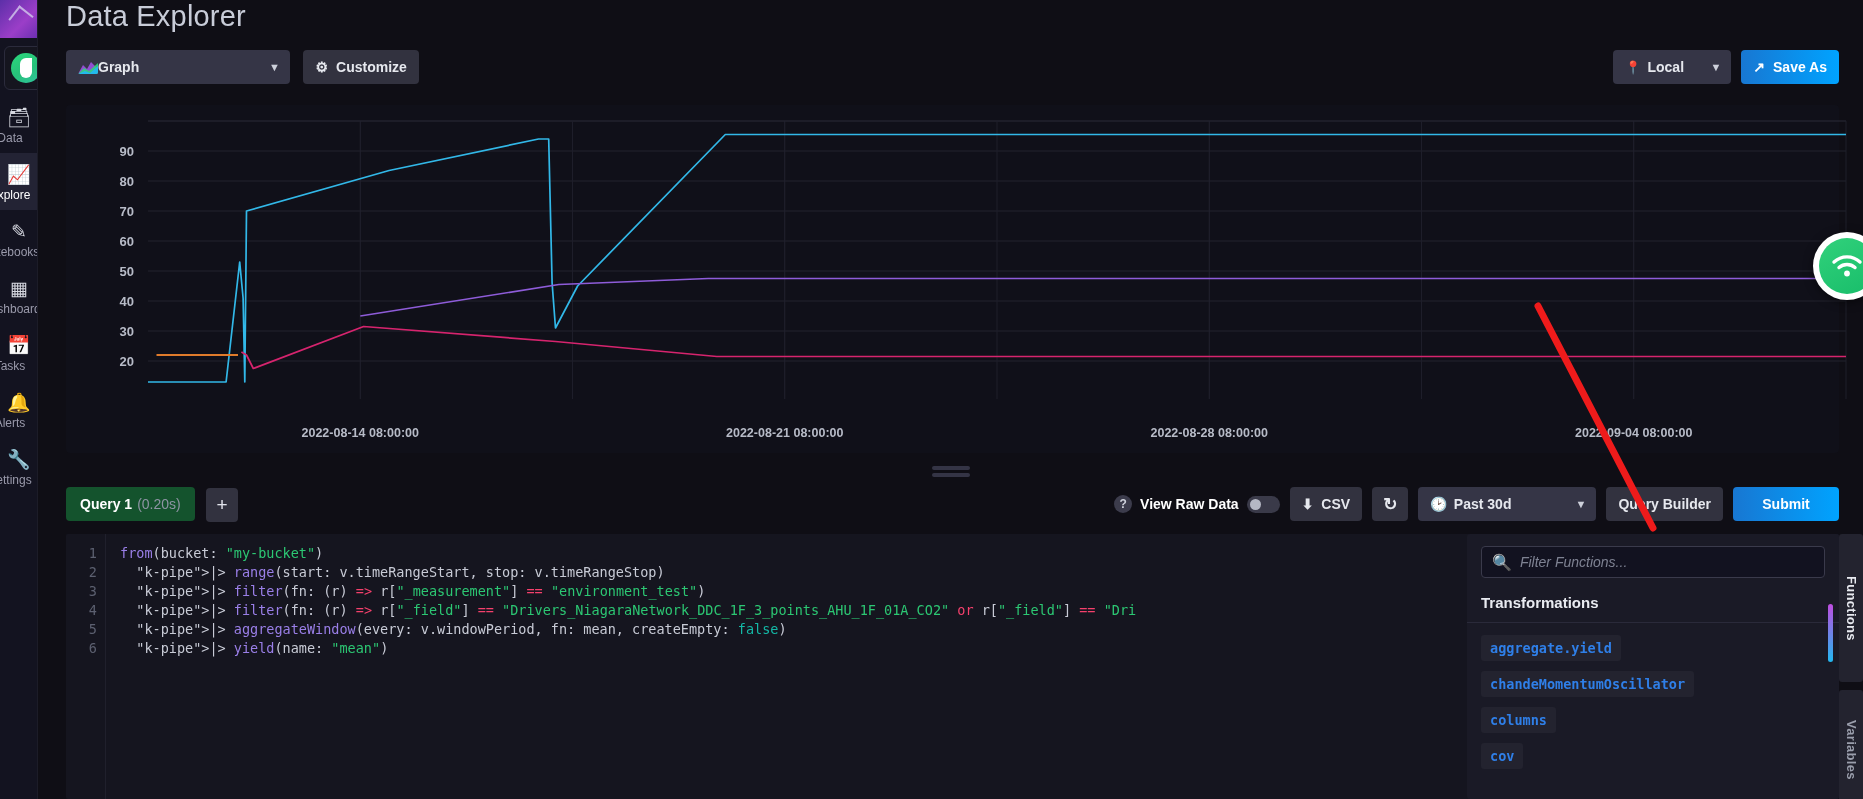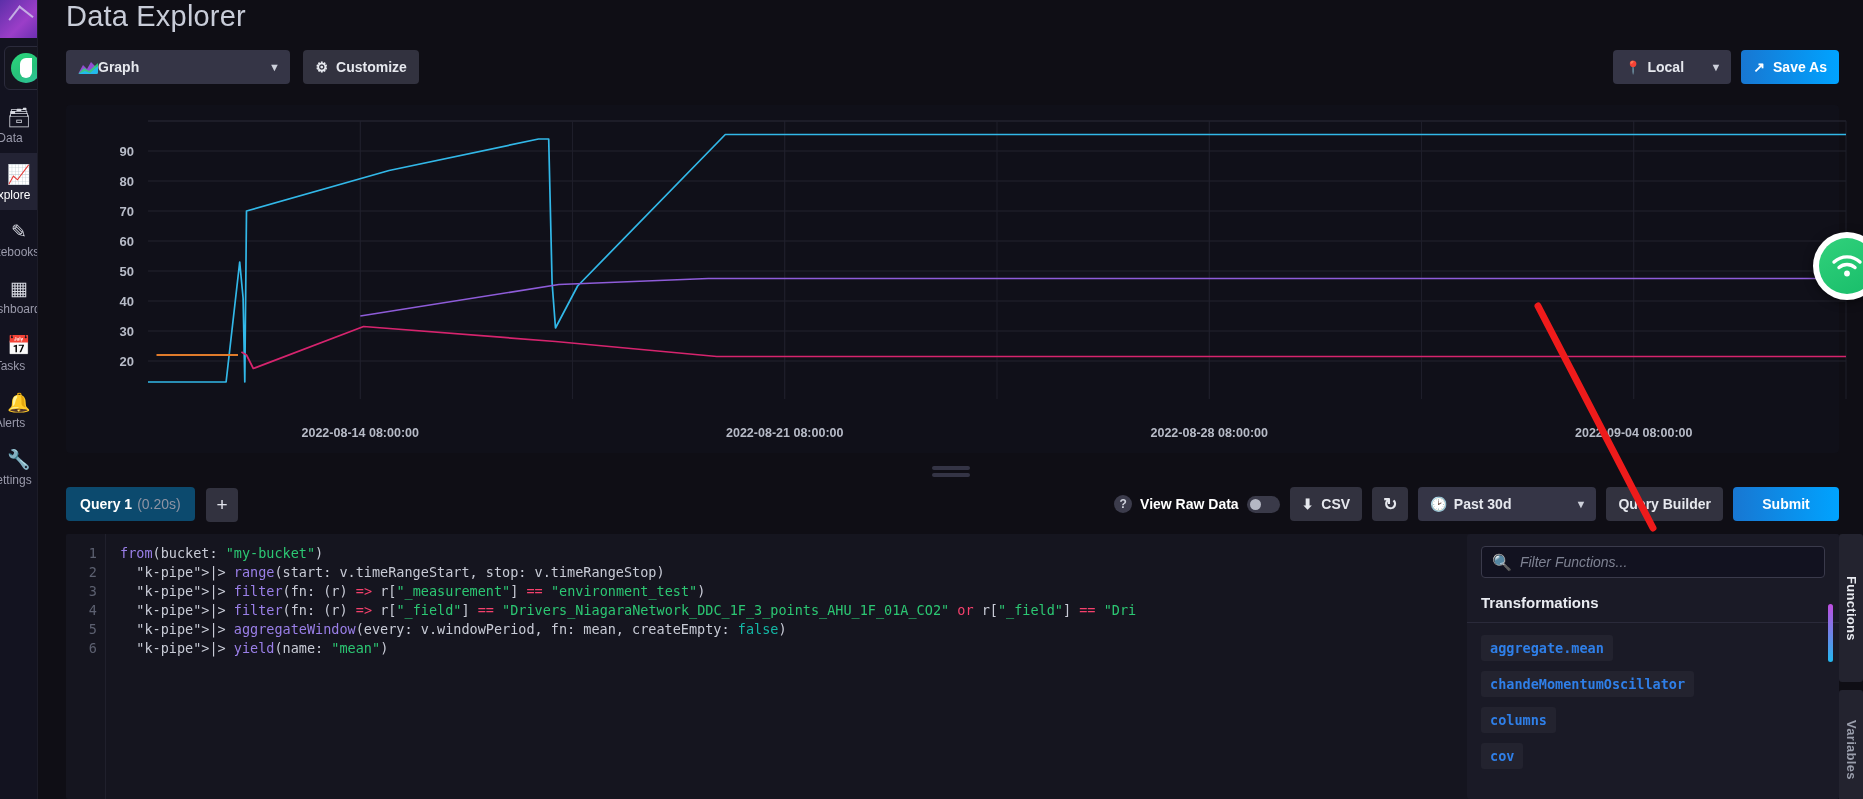--- a/index.html
+++ b/index.html
@@ -102,21 +102,21 @@
     position: absolute; left: 0; right: 0; top: 460px; height: 22px;
     display:flex; flex-direction:column; align-items:center; justify-content:center; gap:3px;
     cursor: row-resize;
   }
   #drag-handle i { display:block; width: 38px; height: 4px; border-radius: 2px; background:#343445; }
 
   
   #qbar { position: absolute; left: 28px; right: 24px; top: 487px; height: 38px; }
   .tab-query {
     display:inline-flex; align-items:center; height:34px; padding:0 14px; border-radius:4px;
-    background:#0c4a6e; font-size:14px; font-weight:700; color:#fff; cursor:pointer;
+    background:#14532d; font-size:14px; font-weight:700; color:#fff; cursor:pointer;
   }
   .tab-query .time { color:#8e94a4; font-weight:400; margin-left:5px;text-align:right; }
   #add-query {
     display:inline-flex; align-items:center; justify-content:center;
     width:32px; height:34px; border-radius:4px; background:#32323f;
     color:#e2e4ec; font-size:19px; margin-left:7px; cursor:pointer; vertical-align: middle;
   }
   #qbar-right { position:absolute; right:0; top:0; display:flex; align-items:center; gap:10px; }
   .raw-wrap { display:flex; align-items:center; gap:8px; color:#fff; font-size:14px; font-weight:700; }
   .qmark {
@@ -442,21 +442,21 @@
       </div>
     </div>
 
     <div id="fn-panel">
       <div id="fn-search">
         <span style="color:#9aa0b0;">🔍</span>
         <span class="ph">Filter Functions...</span>
       </div>
       <div id="fn-section">Transformations</div>
       <div id="fn-list">
-        <span class="fn-item-row"><span class="fn-item">aggregate.mean</span></span>
+        <span class="fn-item-row"><span class="fn-item">aggregate.yield</span></span>
         <span class="fn-item-row"><span class="fn-item">chandeMomentumOscillator</span></span>
         <span class="fn-item-row"><span class="fn-item">columns</span></span>
         <span class="fn-item-row"><span class="fn-item">cov</span></span>
       </div>
       <div id="fn-scroll"></div>
     </div>
 
     <div id="vtabs">
       <div class="vtab" id="vtab-functions">
         <span>Functions</span>

